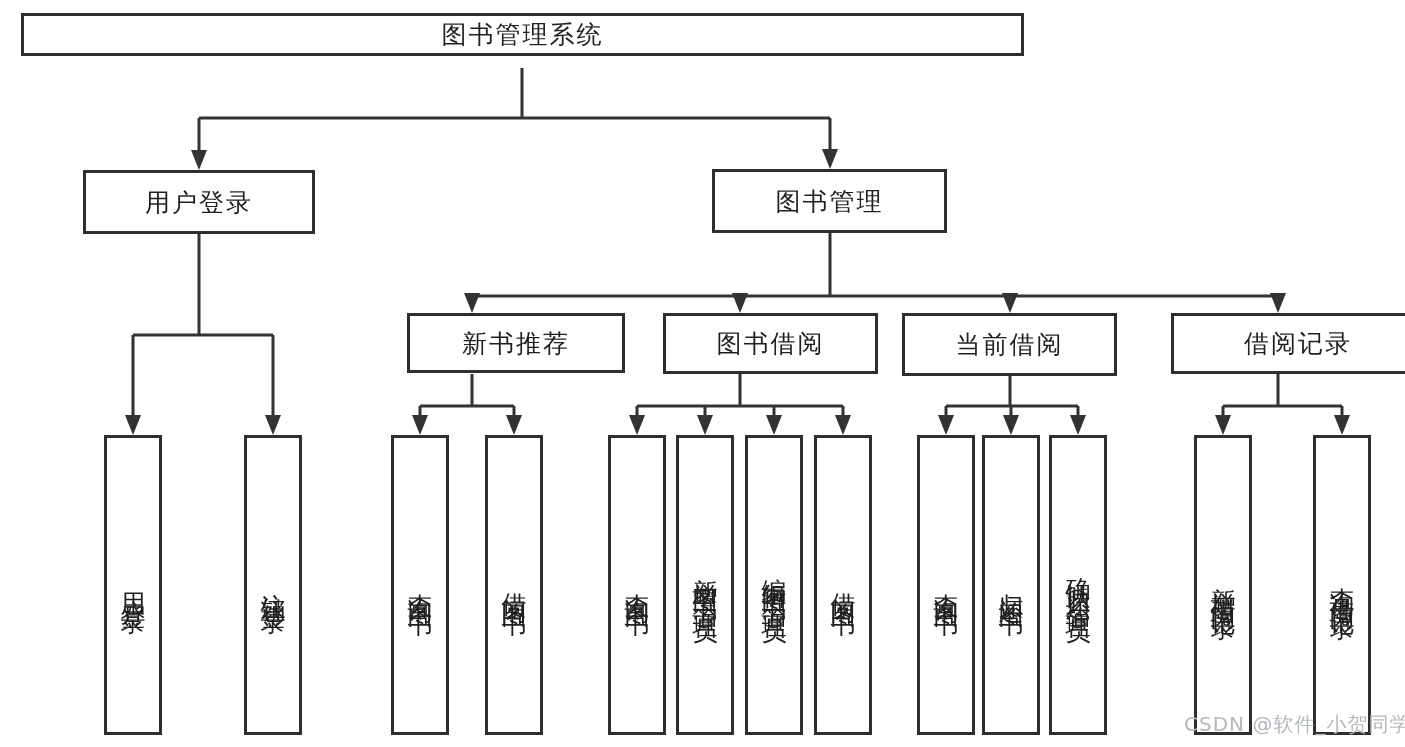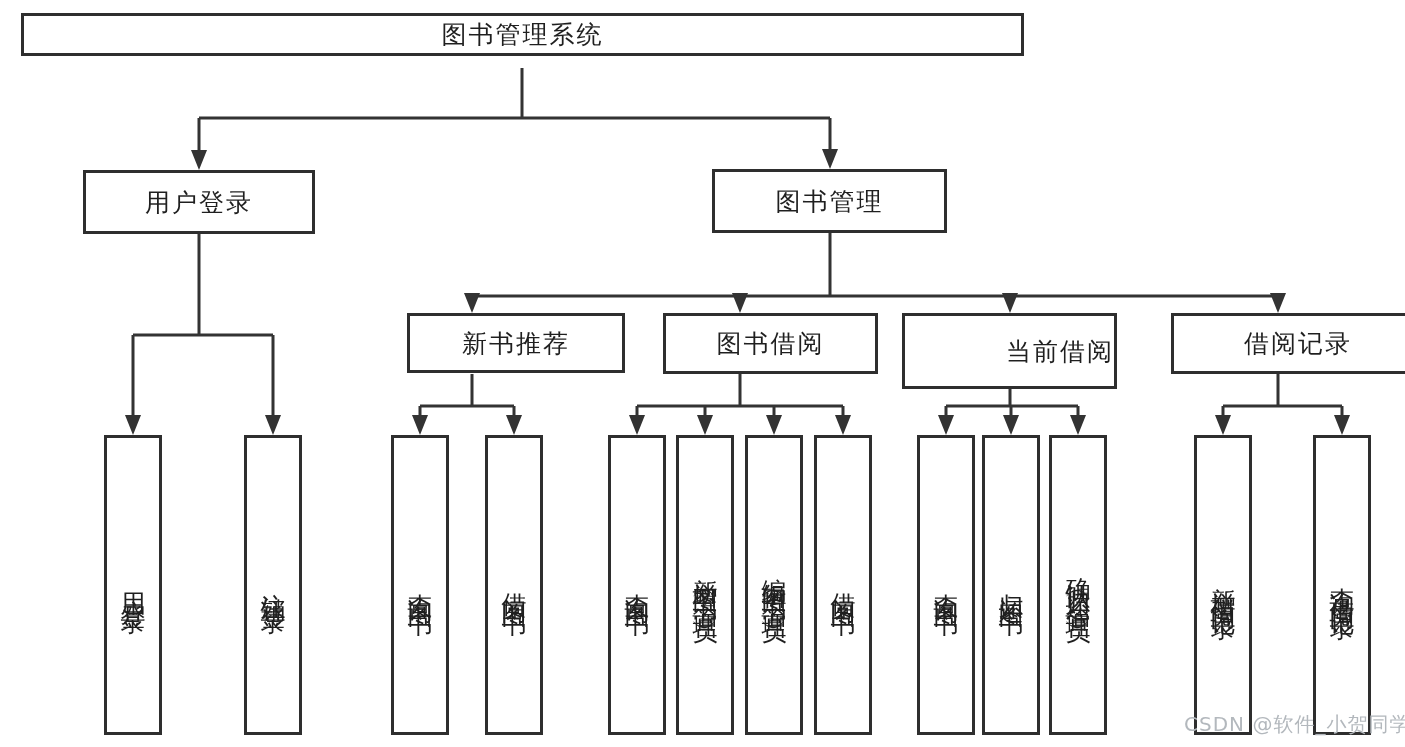--- a/index.html
+++ b/index.html
@@ -96,21 +96,21 @@
   <div class="node h-node" style="left:712px; top:169px; width:235px; height:64px;text-align:right;">
     <span>图书管理</span>
   </div>
 
   <div class="node h-node" style="left:363px; top:313px; width:218px; height:60px;margin-left:44px;">
     <span>新书推荐</span>
   </div>
   <div class="node h-node" style="left:633px; top:313px; width:215px; height:61px;margin-left:30px;">
     <span>图书借阅</span>
   </div>
-  <div class="node h-node" style="left:902px; top:313px; width:215px; height:76px;justify-content:flex-end;">
+  <div class="node h-node" style="left:902px; top:313px; width:215px; height:63px;">
     <span>当前借阅</span>
   </div>
   <div class="node h-node" style="left:1171px; top:313px; width:254px; height:61px;">
     <span>借阅记录</span>
   </div>
 
   <div class="node v-node" style="left:104px; top:435px; width:58px; height:300px;">
     <span>用户登录</span>
   </div>
   <div class="node v-node" style="left:244px; top:435px; width:58px; height:300px;">

